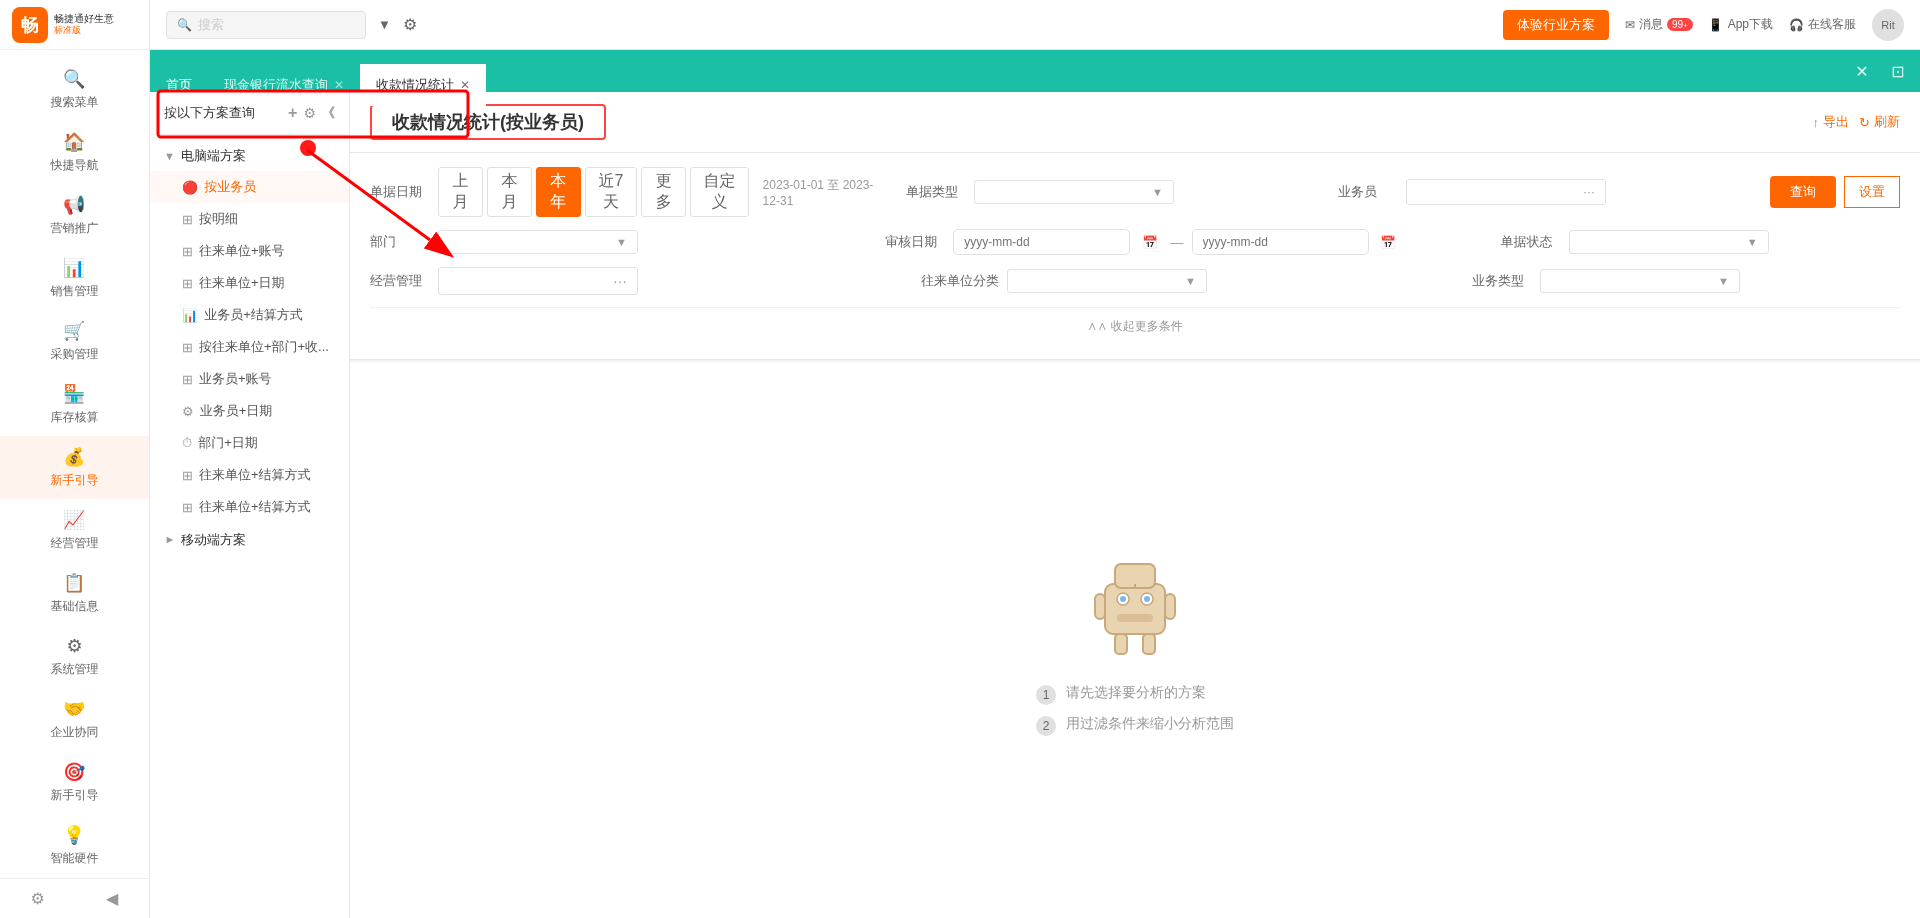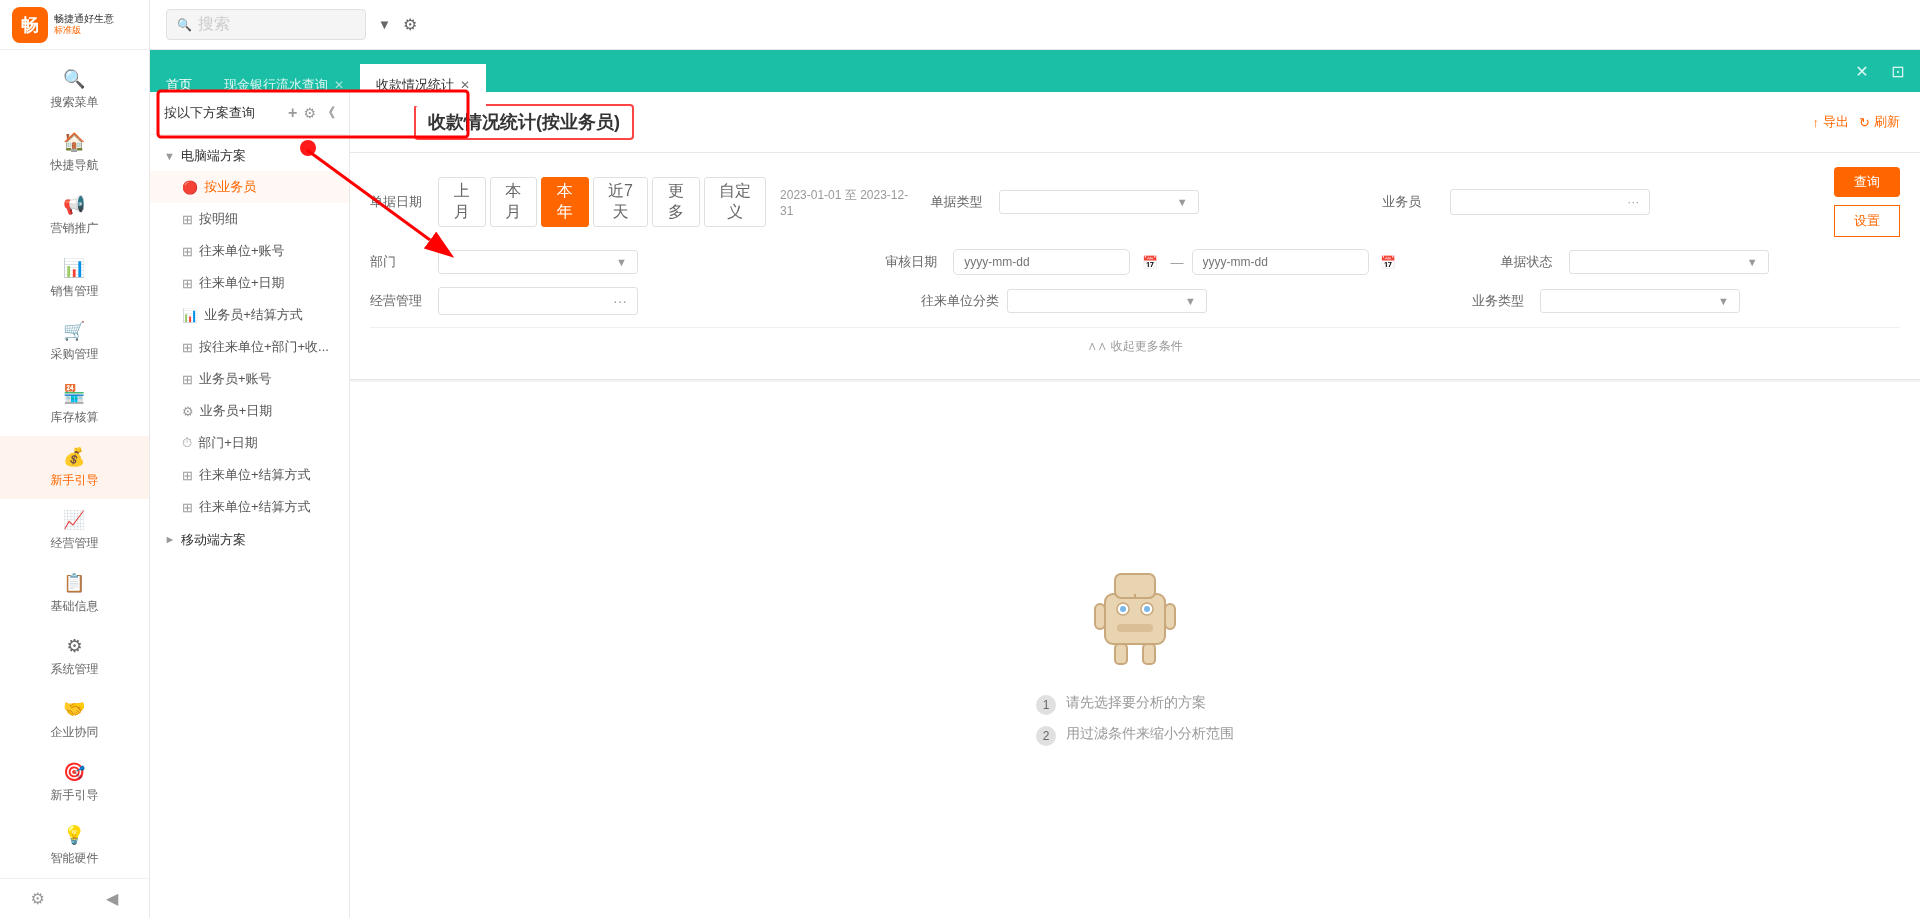--- a/index.html
+++ b/index.html
@@ -63,21 +63,21 @@
     .scheme-item { display: flex; align-items: center; padding: 7px 14px 7px 32px; font-size: 13px; color: #555; cursor: pointer; }
     .scheme-item.active { color: #ff6600; background: #fff8f5; }
     .scheme-item .item-icon { margin-right: 6px; font-size: 13px; color: #999; }
     .scheme-item.active .item-icon { color: #ff6600; }
 
     
     .right-content { flex: 1; display: flex; flex-direction: column; overflow: hidden; }
 
     
     .page-header { background: #fff; padding: 12px 20px; display: flex; align-items: center; justify-content: space-between; border-bottom: 1px solid #e8e8e8; }
-    .page-title-box { border: 2px solid #ff4444; padding: 4px 12px; border-radius: 4px; margin-left: 44px; }
+    .page-title-box { border: 2px solid #ff4444; padding: 4px 20px; border-radius: 4px; }
     .page-title { font-size: 18px; font-weight: 600; color: #333; }
     .page-header-actions { display: flex; gap: 10px; align-items: center; }
     .btn-export { display: flex; align-items: center; gap: 4px; color: #ff6600; font-size: 13px; cursor: pointer; }
     .btn-refresh { display: flex; align-items: center; gap: 4px; color: #ff6600; font-size: 13px; cursor: pointer; }
 
     
     .filter-area { background: #fff; padding: 14px 20px; border-bottom: 1px solid #e8e8e8; }
     .filter-row { display: flex; align-items: center; gap: 16px; margin-bottom: 12px; flex-wrap: wrap; }
     .filter-row:last-child { margin-bottom: 0; }
     .filter-label { font-size: 13px; color: #666; white-space: nowrap; min-width: 60px; }
@@ -94,21 +94,21 @@
 
     .collapse-more { text-align: center; padding: 10px; color: #999; font-size: 12px; cursor: pointer; border-top: 1px solid #f0f0f0; margin-top: 8px; }
 
     
     .empty-area { flex: 1; display: flex; flex-direction: column; align-items: center; justify-content: center; background: #fff; gap: 20px; margin-top: 2px; }
     .empty-box { display: flex; flex-direction: column; align-items: flex-start; gap: 10px; }
     .empty-hint { display: flex; align-items: flex-start; gap: 10px; font-size: 14px; color: #999; }
     .hint-num { width: 20px; height: 20px; border-radius: 50%; background: #e0e0e0; color: #666; font-size: 12px; display: flex; align-items: center; justify-content: center; flex-shrink: 0; margin-top: 1px; }
 
     
-    .filter-right-actions { margin-left: auto; display: flex; flex-direction: column; gap: 8px; }
+    .filter-right-actions { margin-left: auto; display: flex; flex-direction: row; gap: 8px; }
 
     
     .robot-svg { width: 120px; height: 120px; }
 
     
     .chevron-down { font-size: 11px; color: #999; }
 
     .filter-group { display: flex; align-items: center; gap: 8px; flex: 1; }
 
     .date-shortcuts { display: flex; align-items: center; gap: 4px; }
@@ -194,24 +194,43 @@
       <span class="footer-icon">◀</span>
     </div>
   </div>
 
   <div class="main-area">
 
     <div class="header-bar">
       <div class="header-left">
         <div class="header-search">
           <span>🔍</span>
-          <span style="color:#ccc; font-size:16px;">搜索</span>
+          <span style="color:#ccc; font-size:13px;">搜索</span>
         </div>
         <span style="color:#666; cursor:pointer;">▼</span>
         <span style="color:#666; cursor:pointer; font-size:16px;">⚙</span>
+      </div>
+      <div class="header-right">
+        <button class="btn-trial">体验行业方案</button>
+        <div class="header-action">
+          <span>✉</span>
+          <span>消息</span>
+          <span class="badge"><span>99</span><span class="badge-plus">+</span></span>
+        </div>
+        <div class="header-action">
+          <span>📱</span>
+          <span>App下载</span>
+        </div>
+        <div class="header-action">
+          <span>🎧</span>
+          <span>在线客服</span>
+        </div>
+        <div class="header-action" style="background:#e0e0e0; border-radius:50%; width:32px; height:32px; justify-content:center; font-size:11px;">
+          <span>Rit</span>
+        </div>
       </div>
     </div>
 
     <div class="tab-bar">
       <div class="tab-item home">
         <span>首页</span>
       </div>
       <div class="tab-item">
         <span>现金银行流水查询</span>
         <span class="tab-close">✕</span>

